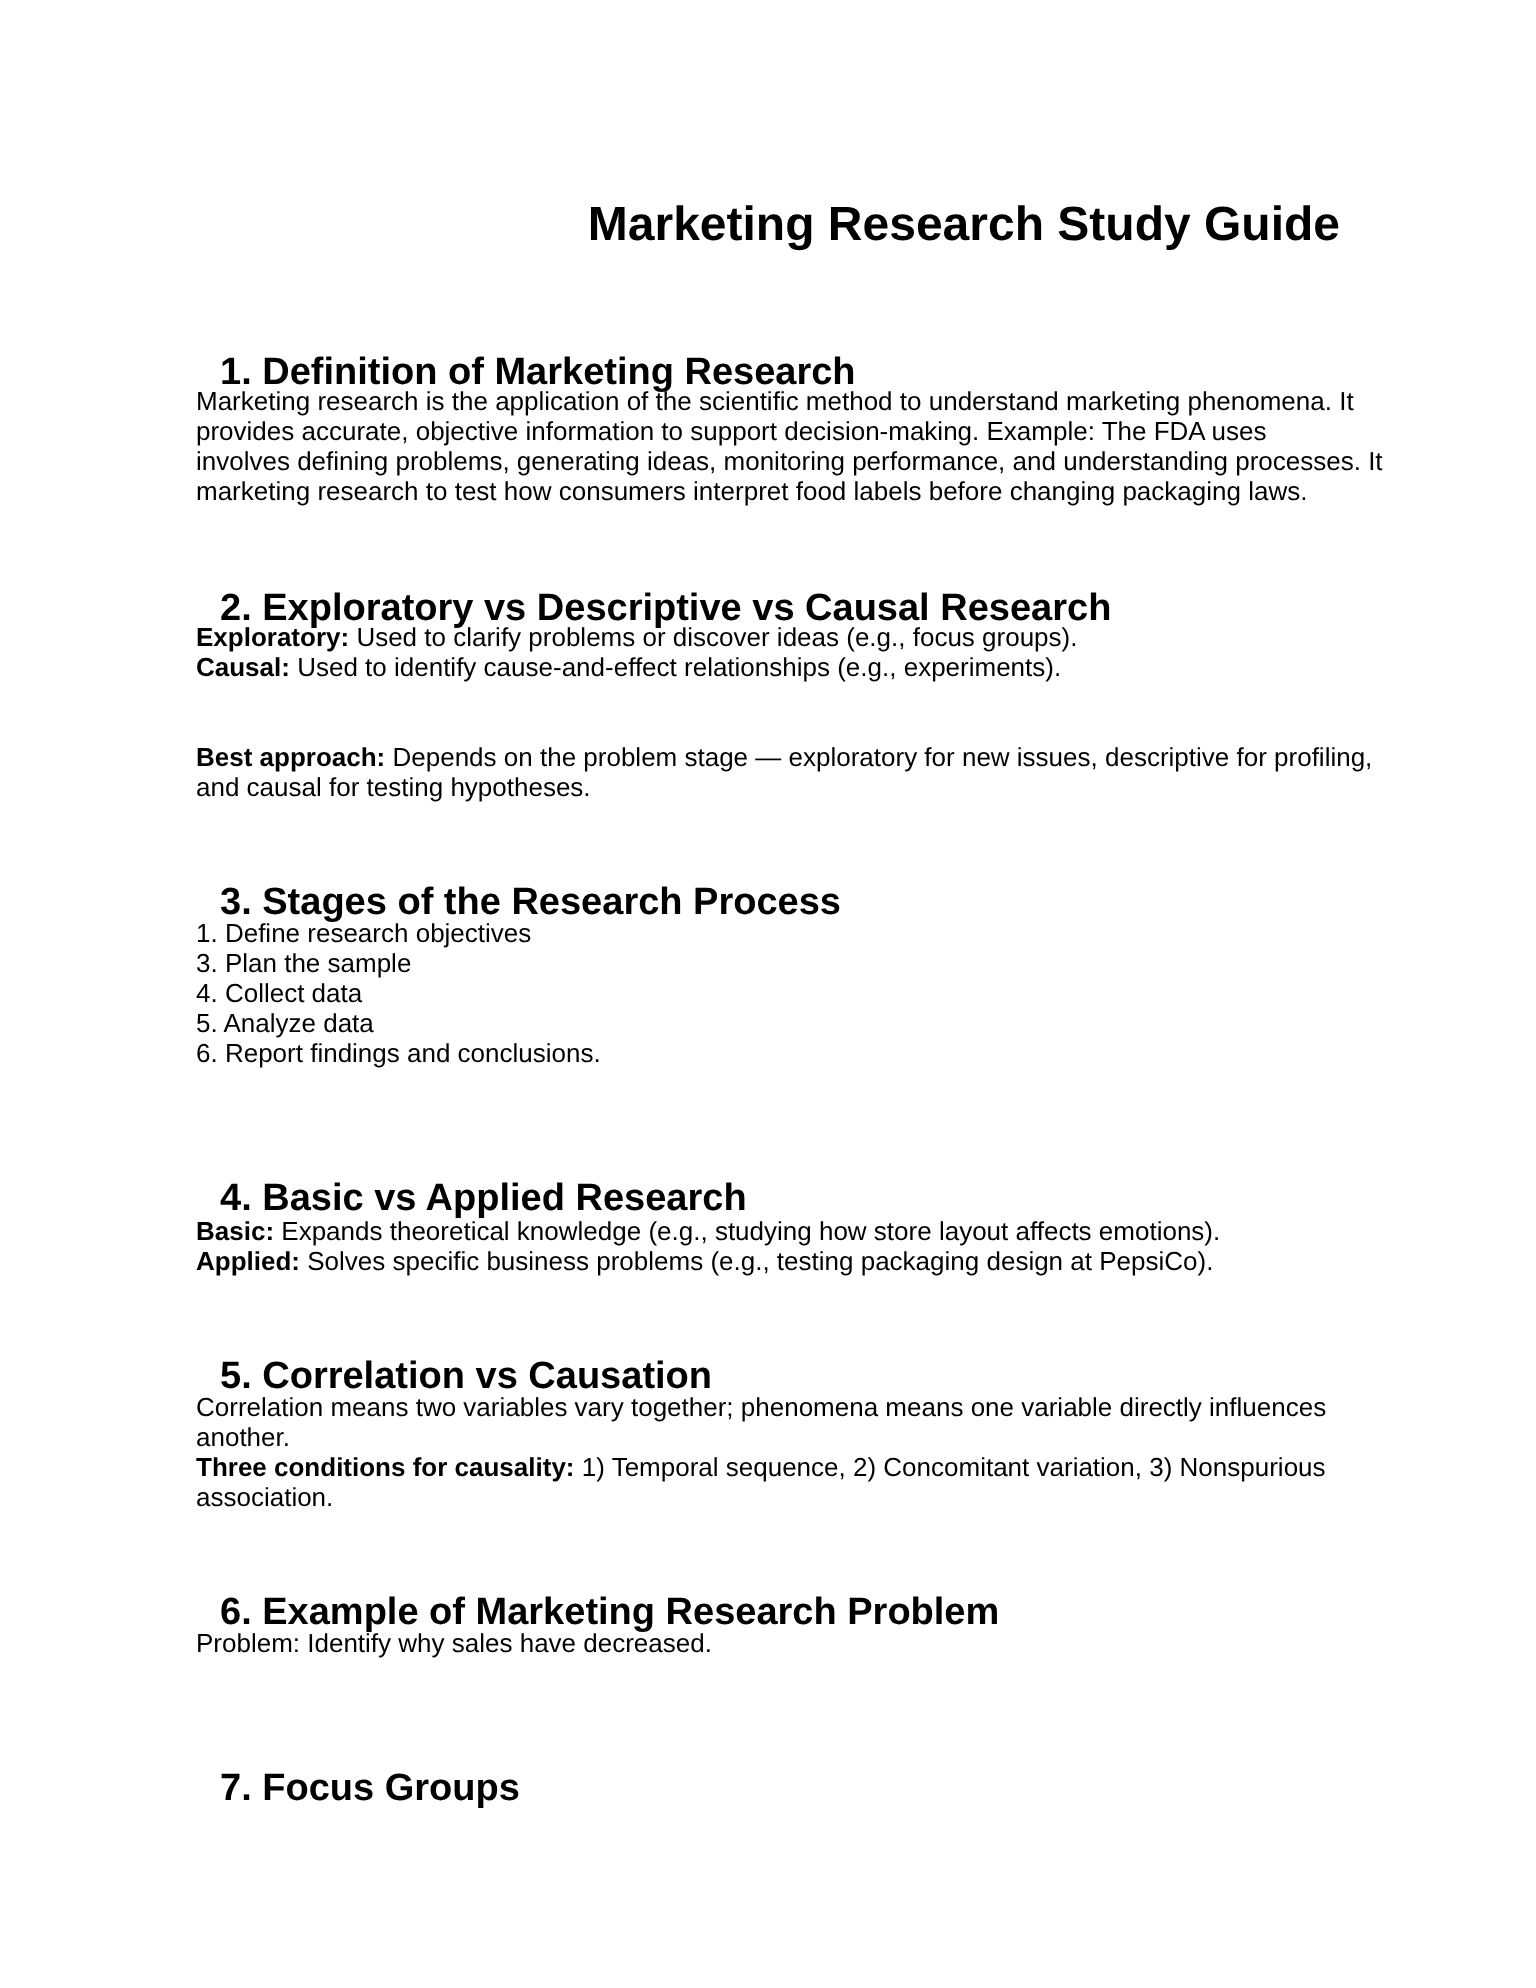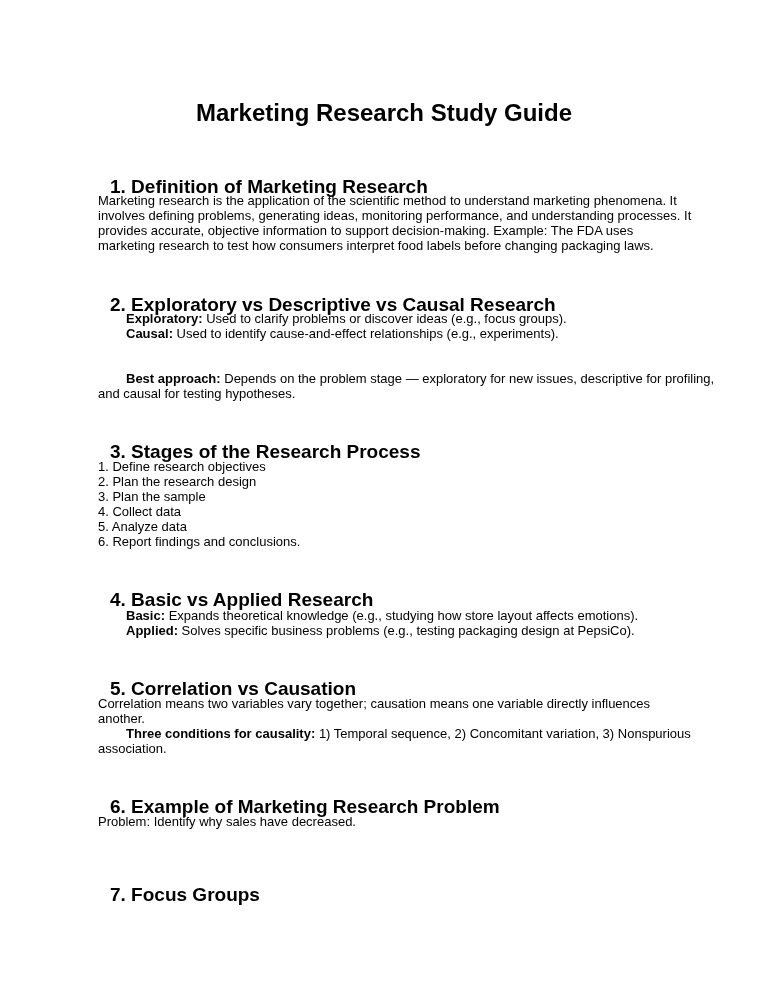--- a/index.html
+++ b/index.html
@@ -1,68 +1,67 @@
 <!DOCTYPE html>
 <html><head>
 <meta charset="utf-8">
 <style>
   html, body { margin:0; padding:0; background:#ffffff; }
   body { width:768px; height:994px; overflow:hidden; position:relative;
          font-family:"Liberation Sans", sans-serif; color:#000; }
   .page { position:absolute; left:98px; top:0; width:580px; }
-  .title { position:absolute; left:0; width:572px; top:99px; text-align:center;
+  .title { position:absolute; left:0; width:572px; top:99px; text-align:right;
            font-size:24px; font-weight:bold; line-height:28px; margin:0; }
   .h { position:absolute; left:0; font-size:19px; font-weight:bold; line-height:22px; margin:12px; white-space:nowrap; }
   .p { position:absolute; left:0; font-size:13px; line-height:15px; margin:0; width:575px; }
-  .p b { font-weight:bold;margin-left:28px; }
+  .p b { font-weight:bold; }
   .line { display:block; white-space:nowrap; }
 </style>
 </head>
 <body>
 
 <div class="page">
   <h1 class="title">Marketing Research Study Guide</h1>
 
   <h2 class="h" style="top:164px">1. Definition of Marketing Research</h2>
   <div class="p" style="top:193px">
     <span class="line">Marketing research is the application of the scientific method to understand marketing phenomena. It</span>
+    <span class="line">provides accurate, objective information to support decision-making. Example: The FDA uses</span>
     <span class="line">involves defining problems, generating ideas, monitoring performance, and understanding processes. It</span>
-    <span class="line">provides accurate, objective information to support decision-making. Example: The FDA uses</span>
     <span class="line">marketing research to test how consumers interpret food labels before changing packaging laws.</span>
   </div>
 
   <h2 class="h" style="top:282px">2. Exploratory vs Descriptive vs Causal Research</h2>
   <div class="p" style="top:311px">
     <span class="line"><b>Exploratory:</b><span> Used to clarify problems or discover ideas (e.g., focus groups).</span></span>
     <span class="line"><b>Causal:</b><span> Used to identify cause-and-effect relationships (e.g., experiments).</span></span>
   </div>
   <div class="p" style="top:371px">
     <span class="line"><b>Best approach:</b><span> Depends on the problem stage — exploratory for new issues, descriptive for profiling,</span></span>
     <span class="line">and causal for testing hypotheses.</span>
   </div>
 
   <h2 class="h" style="top:429px">3. Stages of the Research Process</h2>
   <div class="p" style="top:459px">
     <span class="line">1. Define research objectives</span>
-    <span class="line">2. Plan the research design</span>
     <span class="line">3. Plan the sample</span>
     <span class="line">4. Collect data</span>
     <span class="line">5. Analyze data</span>
     <span class="line">6. Report findings and conclusions.</span>
   </div>
 
   <h2 class="h" style="top:577px">4. Basic vs Applied Research</h2>
   <div class="p" style="top:608px">
     <span class="line"><b>Basic:</b><span> Expands theoretical knowledge (e.g., studying how store layout affects emotions).</span></span>
     <span class="line"><b>Applied:</b><span> Solves specific business problems (e.g., testing packaging design at PepsiCo).</span></span>
   </div>
 
   <h2 class="h" style="top:666px">5. Correlation vs Causation</h2>
   <div class="p" style="top:696px">
-    <span class="line">Correlation means two variables vary together; causation means one variable directly influences</span>
+    <span class="line">Correlation means two variables vary together; phenomena means one variable directly influences</span>
     <span class="line">another.</span>
     <span class="line"><b>Three conditions for causality:</b><span> 1) Temporal sequence, 2) Concomitant variation, 3) Nonspurious</span></span>
     <span class="line">association.</span>
   </div>
 
   <h2 class="h" style="top:784px">6. Example of Marketing Research Problem</h2>
   <div class="p" style="top:814px">
     <span class="line">Problem: Identify why sales have decreased.</span>
   </div>
 

